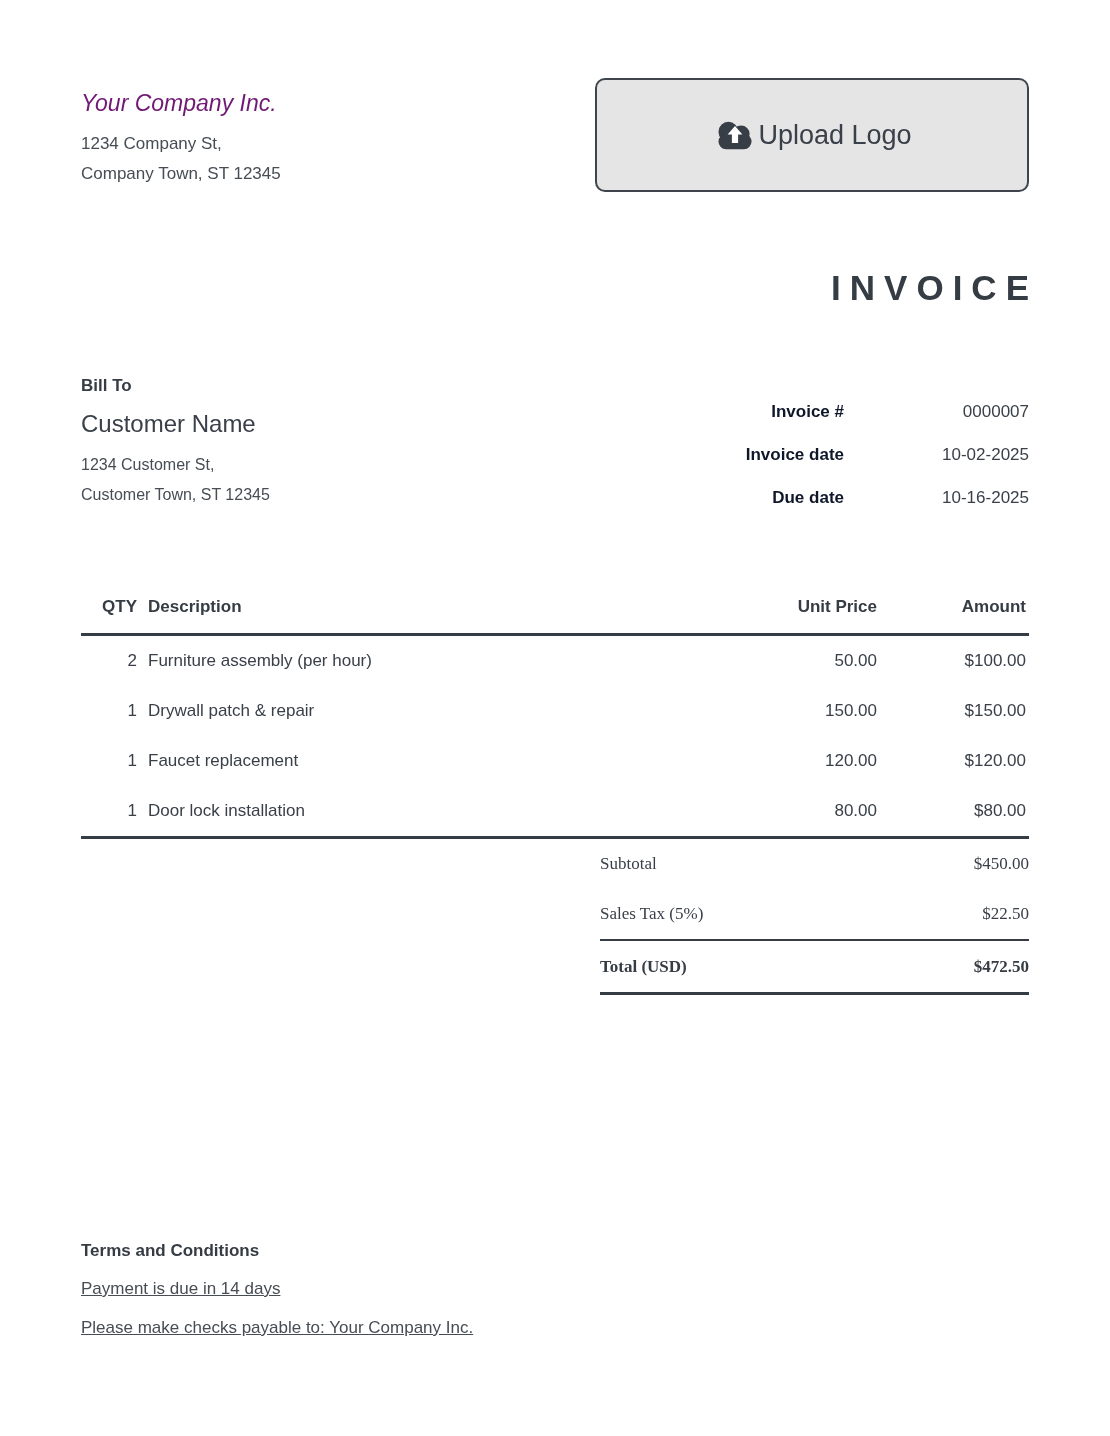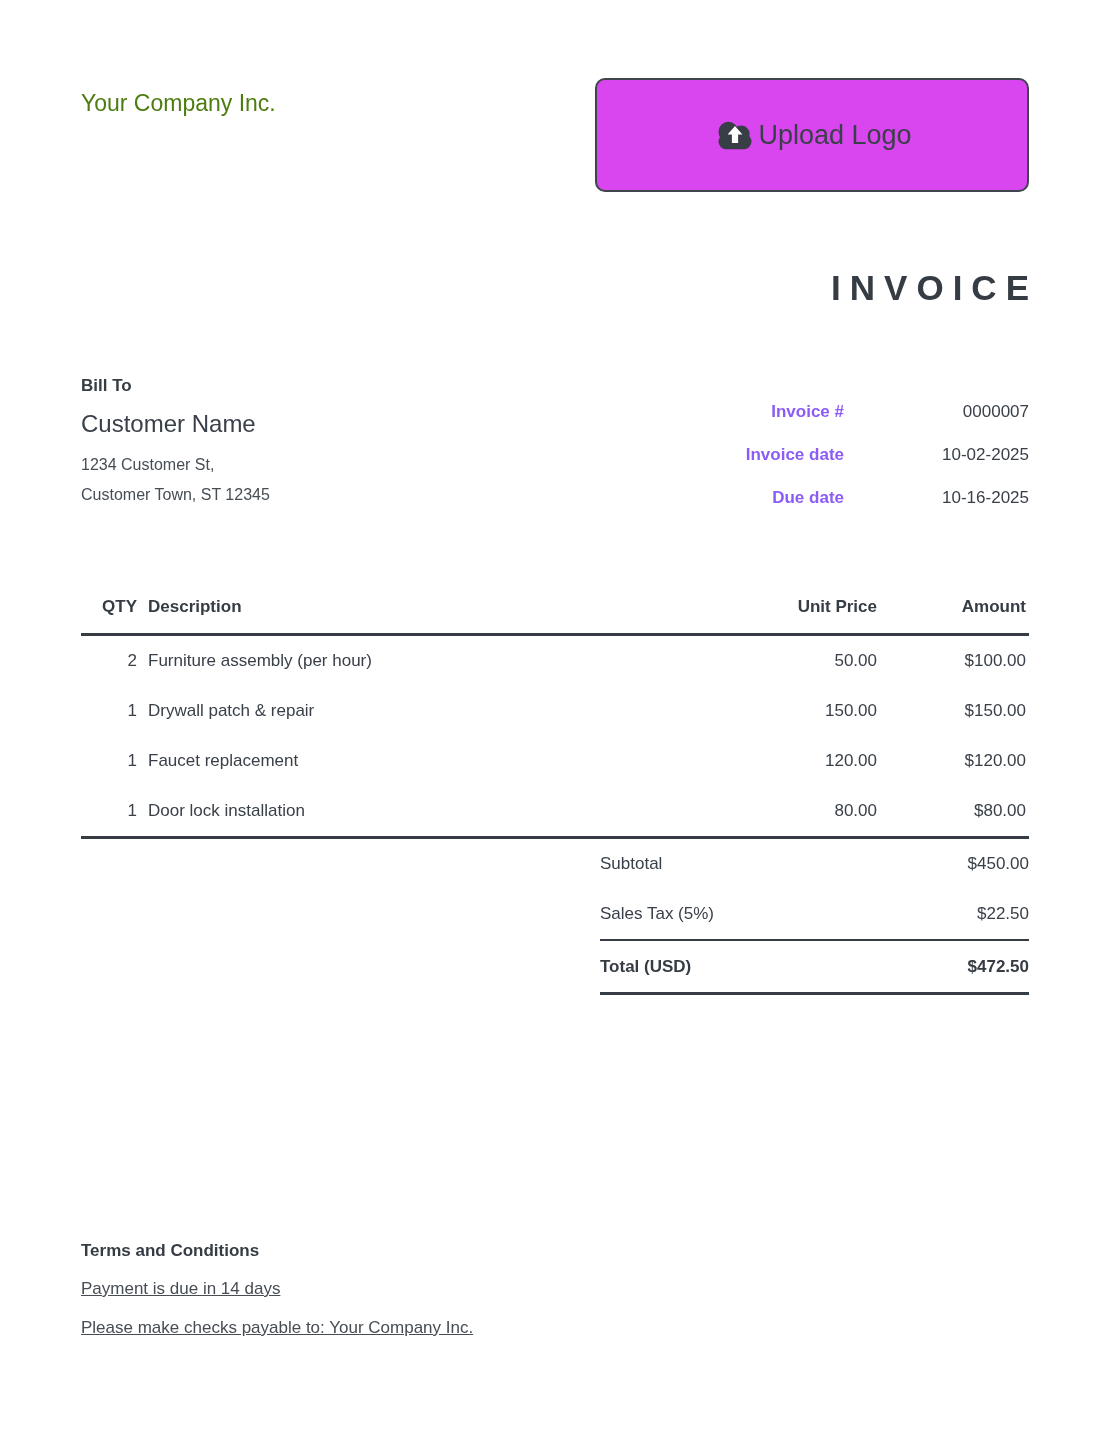--- a/index.html
+++ b/index.html
@@ -13,27 +13,27 @@
     margin: 0 auto;
     background: #ffffff;
     color: #3a4049;
     padding: 78px 81px 0 81px;
     overflow: hidden;
   }
 
   
   .header-row { display: flex; justify-content: space-between; align-items: flex-start; }
   .company { padding-top: 12px; }
-  .company-name { font-size: 23px; font-weight: 400; color: #4d7c0f; }
+  .company-name { font-size: 23px; font-weight: 400; color: #701a75; font-style: italic; }
   .company-address { margin-top: 12px; font-size: 17px; line-height: 30px; color: #474d54; }
 
   .upload-btn {
     width: 434px; height: 114px;
     display: flex; align-items: center; justify-content: center; gap: 0;
-    background: #d946ef;
+    background: #e5e5e5;
     border: 2px solid #3f454c;
     border-radius: 10px;
     cursor: pointer;
     color: #3a4049;
     font-family: inherit;
     font-size: 27px;
     font-weight: 400;
   }
   .upload-btn .icon { display: inline-flex; color: #373e46; }
 
@@ -49,41 +49,41 @@
   }
 
   
   .info-row { display: flex; justify-content: space-between; margin-top: 68px; }
   .bill-to-heading { font-size: 17px; font-weight: 700; color: #353c44; }
   .bill-to-name { margin-top: 14px; font-size: 24px; font-weight: 400; color: #3a4049; }
   .bill-to-address { margin-top: 12px; font-size: 16px; line-height: 30px; color: #474d54; }
 
   .meta { margin-top: 26px; min-width: 340px; }
   .meta-row { display: flex; justify-content: flex-end; align-items: baseline; margin-bottom: 23px; }
-  .meta-label { font-size: 17px; font-weight: 700; color: #8b5cf6; text-align: right; }
+  .meta-label { font-size: 17px; font-weight: 700; color: #0f172a; text-align: right; }
   .meta-value { width: 185px; font-size: 17px; text-align: right; color: #3a4049; }
 
   
   .items { margin-top: 66px; }
   .items-grid-row {
     display: grid;
     grid-template-columns: 56px 1fr 170px 152px;
     align-items: center;
   }
   .items-header { padding-bottom: 16px; border-bottom: 3px solid #353c44; }
   .items-header > div { font-size: 17px; font-weight: 700; color: #353c44; }
   .col-qty { text-align: right; }
   .col-desc { padding-left: 11px; text-align: left; }
   .col-unit { text-align: right; }
   .col-amount { text-align: right; padding-right: 3px; }
   .item-row { height: 50px; font-size: 17px; color: #3a4049; }
   .items-body { border-bottom: 3px solid #353c44; }
 
   
-  .totals { width: 429px; margin-left: auto; }
+  .totals { width: 429px; margin-left: auto; font-family: Liberation Serif, serif; }
   .totals-row {
     height: 50px;
     display: flex; align-items: center; justify-content: space-between;
     font-size: 17px; color: #3a4049;
   }
   .totals-row .t-label { text-align: left; }
   .totals-row .t-value { text-align: right; }
   .totals-row.total {
     height: 56px;
     border-top: 2px solid #353c44;
@@ -98,20 +98,24 @@
   .terms p { margin-top: 17px; font-size: 17px; line-height: 22px; color: #474d54; text-decoration: underline; }
 </style>
 </head>
 <body>
 
 <div class="page">
 
   <div class="header-row">
     <div class="company">
       <div class="company-name">Your Company Inc.</div>
+      <div class="company-address">
+        <div>1234 Company St,</div>
+        <div>Company Town, ST 12345</div>
+      </div>
     </div>
 
     <button class="upload-btn">
       <span class="icon">
         <svg viewBox="0 0 48 36" width="46" height="34" aria-hidden="true">
           <circle cx="17" cy="14.5" r="10.5" fill="currentColor"></circle>
           <circle cx="30.5" cy="17" r="9" fill="currentColor"></circle>
           <rect x="6.5" y="17" width="35" height="16" rx="8" fill="currentColor"></rect>
           <polygon points="24,8.5 31.8,17.5 27.3,17.5 27.3,26.5 20.7,26.5 20.7,17.5 16.2,17.5" fill="#ffffff"></polygon>
         </svg>

